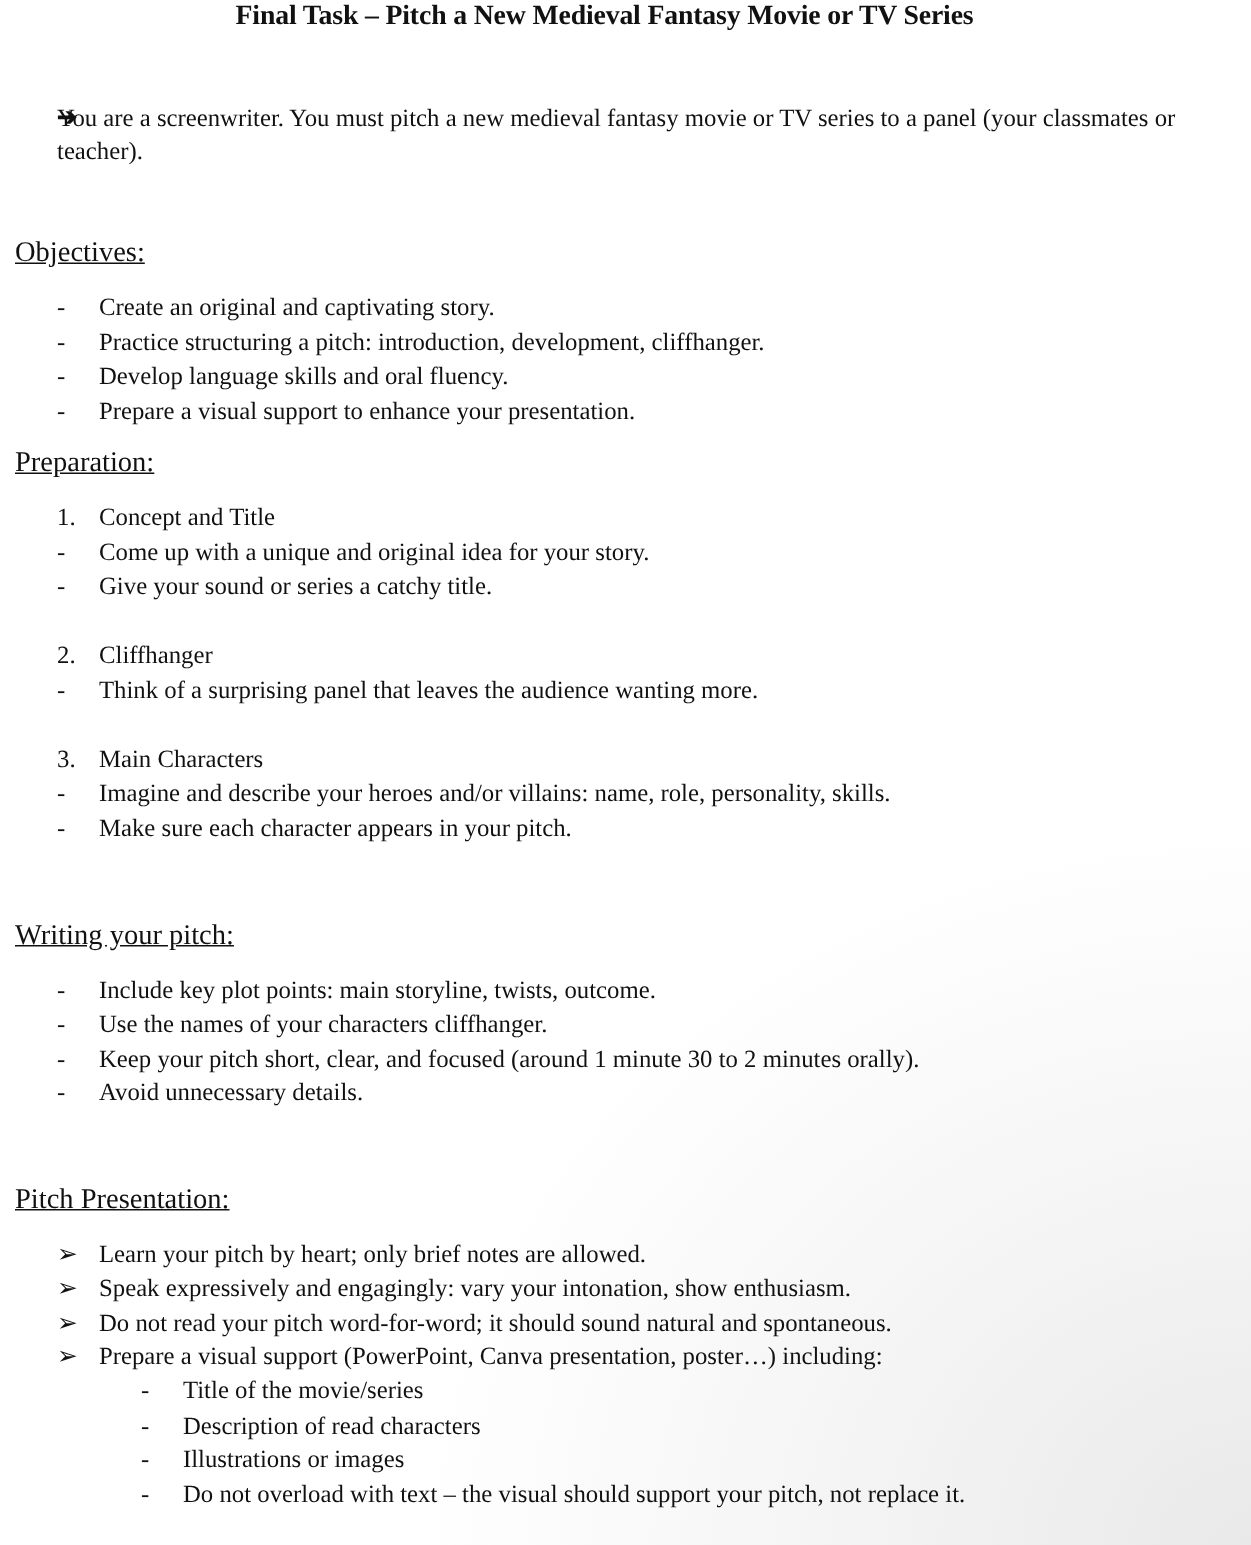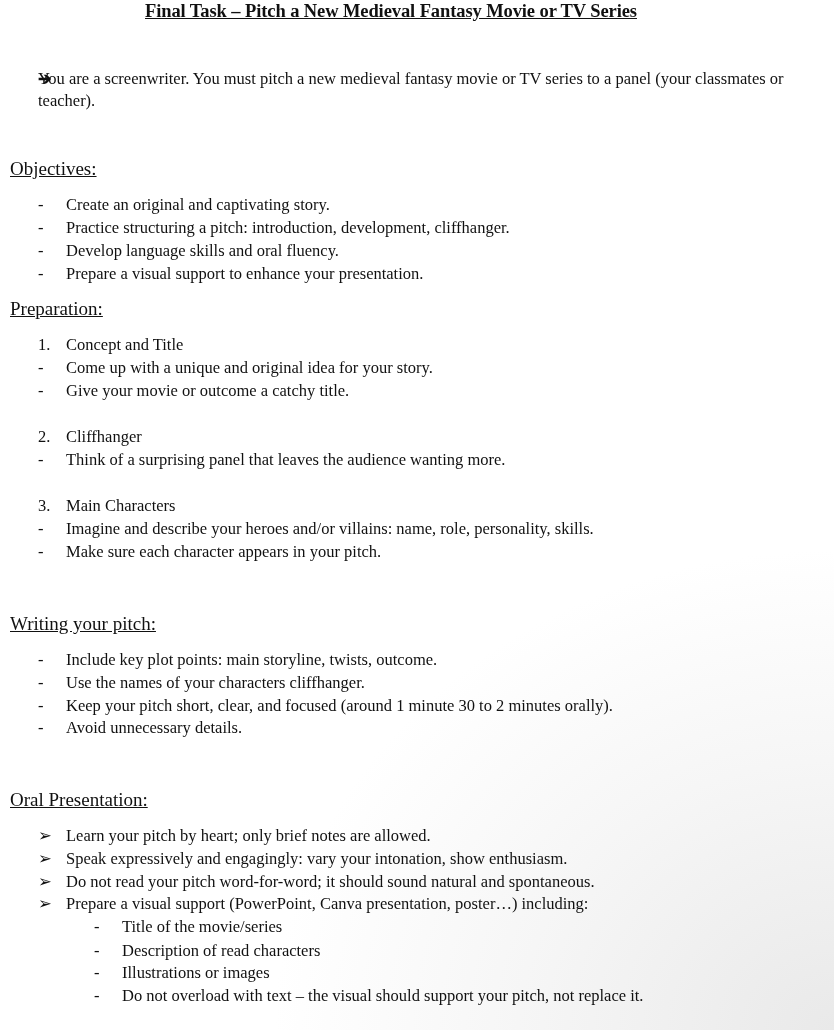--- a/index.html
+++ b/index.html
@@ -4,22 +4,22 @@
 <style>
   html, body { margin: 0; padding: 0; }
   body {
     width: 834px; height: 1030px; overflow: hidden;
     background: radial-gradient(ellipse 700px 600px at 100% 100%, #e9e9e9 0%, #f6f6f6 45%, #ffffff 80%);
     font-family: "Liberation Serif", "DejaVu Serif", serif;
     color: #111;
     position: relative;
   }
   .title {
-    position: absolute; top: 0; left: 0; width: 782px; text-align: center;
-    font-weight: bold; font-size: 18.5px; line-height: 22px; letter-spacing: -0.1px; text-decoration: underline;
+    position: absolute; top: 0; left: 12px; width: 782px; text-align: center;
+    font-weight: bold; font-size: 18.5px; line-height: 22px; letter-spacing: -0.1px;
   }
   .intro { position: absolute; top: 68px; left: 38px; width: 760px; font-size: 16.5px; line-height: 22px; }
   .intro .arrow { position: absolute; left: 0; top: 0; font-size: 16px; font-weight: bold; }
   .intro .text { }
   .heading { position: absolute; left: 10px; font-size: 19px; text-decoration: underline; line-height: 22px; }
   .line { position: absolute; left: 66px; font-size: 16.5px; line-height: 22px; white-space: nowrap; }
   .marker { position: absolute; font-size: 16.5px; line-height: 22px; }
   .sub { left: 122px; }
   b { font-weight: normal; }
 </style>
@@ -45,21 +45,21 @@
   <div class="line" style="top:263px"><span>Prepare a </span><b>visual support</b><span> to enhance your presentation.</span></div>
 </div>
 
 <div class="heading" style="top:298px">Preparation:</div>
 <div>
   <span class="marker" style="left:38px;top:334px">1.</span>
   <div class="line" style="top:334px">Concept and Title</div>
   <span class="marker" style="left:38px;top:357px">-</span>
   <div class="line" style="top:357px">Come up with a unique and original idea for your story.</div>
   <span class="marker" style="left:38px;top:380px">-</span>
-  <div class="line" style="top:380px"><span>Give your movie or outcome a </span><b>catchy title</b><span>.</span></div>
+  <div class="line" style="top:380px"><span>Give your sound or series a </span><b>catchy title</b><span>.</span></div>
 
   <span class="marker" style="left:38px;top:426px">2.</span>
   <div class="line" style="top:426px">Cliffhanger</div>
   <span class="marker" style="left:38px;top:449px">-</span>
   <div class="line" style="top:449px"><span>Think of a </span><b>surprising panel</b><span> that leaves the audience wanting more.</span></div>
 
   <span class="marker" style="left:38px;top:495px">3.</span>
   <div class="line" style="top:495px">Main Characters</div>
   <span class="marker" style="left:38px;top:518px">-</span>
   <div class="line" style="top:518px">Imagine and describe your heroes and/or villains: name, role, personality, skills.</div>
@@ -72,21 +72,21 @@
   <span class="marker" style="left:38px;top:649px">-</span>
   <div class="line" style="top:649px"><span>Include </span><b>key plot points</b><span>: main storyline, twists, outcome.</span></div>
   <span class="marker" style="left:38px;top:672px">-</span>
   <div class="line" style="top:672px"><span>Use the </span><b>names of your characters</b><span> cliffhanger.</span></div>
   <span class="marker" style="left:38px;top:695px">-</span>
   <div class="line" style="top:695px"><span>Keep your pitch </span><b>short, clear, and focused</b><span> (around 1 minute 30 to 2 minutes orally).</span></div>
   <span class="marker" style="left:38px;top:717px">-</span>
   <div class="line" style="top:717px">Avoid unnecessary details.</div>
 </div>
 
-<div class="heading" style="top:789px">Oral Presentation:</div>
+<div class="heading" style="top:789px">Pitch Presentation:</div>
 <div>
   <span class="marker" style="left:38px;top:825px">➢</span>
   <div class="line" style="top:825px"><b>Learn your pitch by heart</b><span>; only brief notes are allowed.</span></div>
   <span class="marker" style="left:38px;top:848px">➢</span>
   <div class="line" style="top:848px"><b>Speak expressively and engagingly</b><span>: vary your intonation, show enthusiasm.</span></div>
   <span class="marker" style="left:38px;top:871px">➢</span>
   <div class="line" style="top:871px"><b>Do not read</b><span> your pitch word-for-word; it should sound </span><b>natural and spontaneous</b><span>.</span></div>
   <span class="marker" style="left:38px;top:893px">➢</span>
   <div class="line" style="top:893px"><span>Prepare a </span><b>visual support</b><span> (PowerPoint, Canva presentation, poster…) including:</span></div>
 

